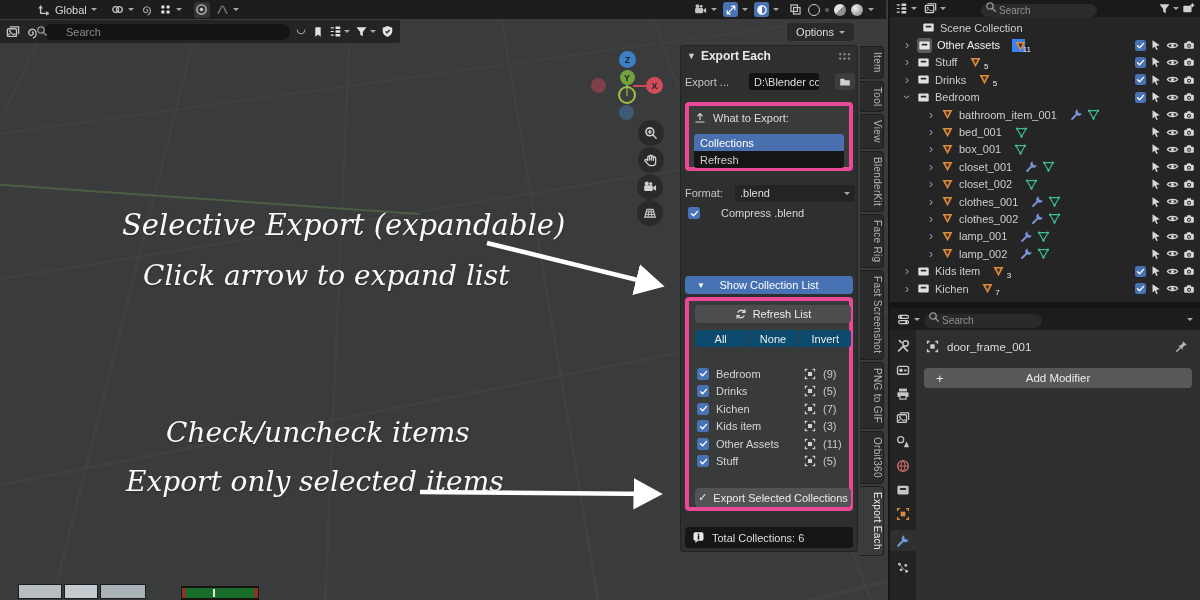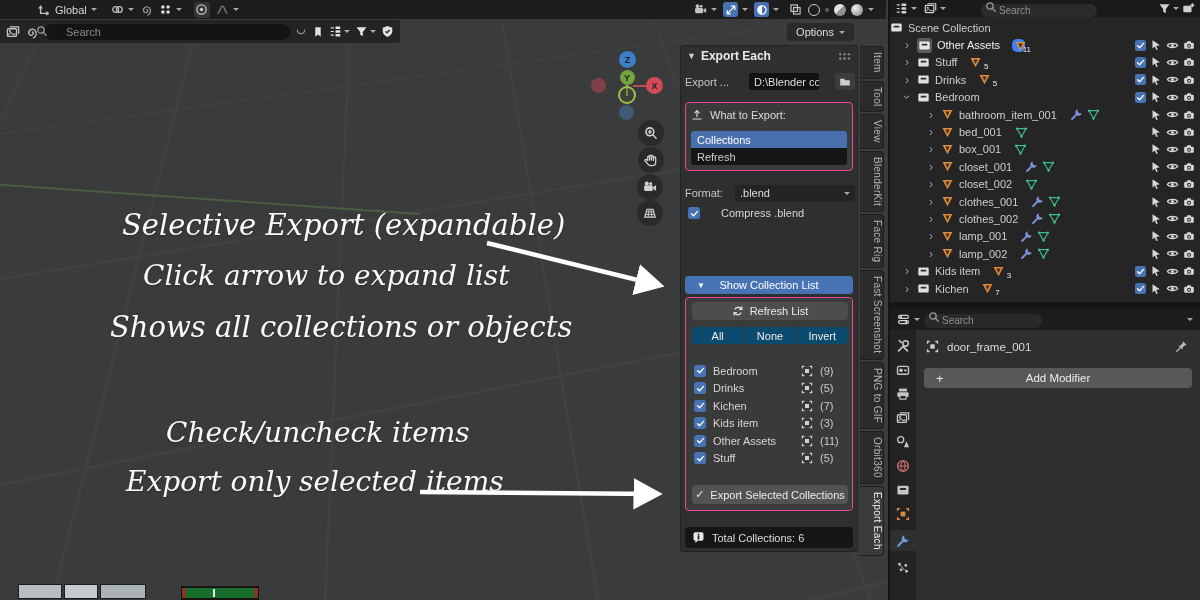--- a/index.html
+++ b/index.html
@@ -54,21 +54,21 @@
 
 .frag{position:absolute;border:1px solid #1c1c1c}
 
 
 .npanel{position:absolute;left:680px;top:45px;width:178px;height:507px;background:#2e2f2f;border:1px solid #232323;border-radius:3px}
 .np{position:absolute;font-size:11px;color:#cfcfcf}
 .ptitle{font-size:12px;color:#eaeaea;font-weight:bold}
 .dots{width:13px;height:8px;background-image:radial-gradient(circle,#8e8e8e 1px,transparent 1.3px);background-size:4.4px 4.4px}
 .field{background:#121212;border-radius:3px;color:#dedede;font-size:11px;display:flex;align-items:center;padding:0 5px;overflow:hidden;white-space:nowrap}
 .minibtn{background:#3d3d3e;border-radius:3px;display:flex;align-items:center;justify-content:center;color:#cfcfcf}
-.subbox{position:absolute;background:#393a3a;border-radius:4px;border:1px solid #ec4899}
+.subbox{position:absolute;background:#393a3a;border-radius:4px;border:4px solid #ec4899}
 .wellist{background:#161616;border-radius:3px;overflow:hidden;margin-top:8px}
 .welrow{height:17px;display:flex;align-items:center;padding:0 6px;font-size:11px;color:#cfcfcf}
 .welrow.sel{background:#4a6fae;color:#fff}
 .btn{background:#565758;border-radius:4px;display:flex;align-items:center;justify-content:center;color:#ececec;font-size:11px;gap:6px}
 .btnblue{background:#4772b3;color:#fff}
 .seg{display:flex;gap:1px}
 .seg .sg{flex:1;background:#0c4a6e;color:#ececec;font-size:11px;display:flex;align-items:center;justify-content:center;height:17px}
 .seg .sg:first-child{border-radius:3px 0 0 3px}
 .seg .sg:last-child{border-radius:0 3px 3px 0}
 .cb{width:12px;height:12px;background:#4772b3;border-radius:2.5px;display:flex;align-items:center;justify-content:center;color:#fff;flex:0 0 auto}
@@ -87,21 +87,21 @@
 .outliner{position:absolute;left:890px;top:0;width:310px;height:302px;background:#252526;overflow:hidden}
 .ohdr{height:17px;background:#1a1a1b;display:flex;align-items:center;gap:3px;padding:0 5px}
 .osearch{width:116px;height:13px;background:#2b2b2c;border:0;border-radius:7px;font-size:10px;color:#ddd;padding:0 5px 0 18px;outline:none}
 .osearch::placeholder{color:#909090}
 .orow{display:flex;align-items:center;height:17.4px;font-size:11px;color:#cdcdcd;gap:5px;padding-right:5px}
 .exp{width:10px;color:#9a9a9a;font-size:12px;line-height:10px;text-align:center;flex:0 0 auto}
 .exp.open{transform:rotate(90deg)}
 .olabel{white-space:nowrap}
 .badge{position:relative;width:13px;height:13px;margin-left:7px;flex:0 0 auto}
 .badge .sub{position:absolute;right:-6px;bottom:-2px;font-size:8px;color:#eee}
-.badgepill{background:#3b82f6;border-radius:5px;padding:1px 6px 1px 2px}
+.badgepill{background:#3b82f6;border-radius:0;padding:1px 6px 1px 2px}
 .mods{display:flex;gap:4px;margin-left:8px}
 .rt{margin-left:auto;display:flex;align-items:center;gap:4px}
 .rt .cb{width:11px;height:11px}
 .hlico{background:#5a5a5a;border-radius:3px;padding:1px}
 
 
 .props{position:absolute;left:890px;top:308px;width:310px;height:292px;background:#2e2f30}
 .phdr{position:absolute;left:0;top:0;width:310px;height:22px;background:#1c1c1d;display:flex;align-items:center;padding:0 7px;gap:4px}
 .psearch{position:absolute;left:100px;width:118px;height:14px;background:#29292a;border:0;border-radius:7px;font-size:10px;color:#ddd;padding:0 5px 0 18px;outline:none}
 .psearch::placeholder{color:#909090}
@@ -463,21 +463,20 @@
         </svg>
       </div>
     <div class="navbtn" style="left:637px;top:200px">
         <svg class="i14">
           <use href="#s-gridfloor"></use>
         </svg>
       </div>
 
     <div class="anno" style="left:122px;top:208px;font-size:29px">Selective Export (expandable)</div>
     <div class="anno" style="left:143px;top:259px;font-size:28px">Click arrow to expand list</div>
-    <div class="anno" style="left:110px;top:310px;font-size:29px">Shows all collections or objects</div>
     <div class="anno" style="left:166px;top:416px;font-size:28px">Check/uncheck items</div>
     <div class="anno" style="left:126px;top:465px;font-size:28px">Export only selected items</div>
     <svg class="arrowsvg">
       <defs>
           <marker id="ah" markerWidth="7" markerHeight="7" refX="5" refY="3.5" orient="auto">
             <path d="M0,0 L6.5,3.5 L0,7 Z" fill="#fff"></path>
           </marker>
         </defs>
       <line x1="487" y1="243" x2="658" y2="285" stroke="#fff" stroke-width="4.5" marker-end="url(#ah)"></line>
       <line x1="420" y1="492" x2="656" y2="494" stroke="#fff" stroke-width="4.5" marker-end="url(#ah)"></line>
@@ -672,21 +671,21 @@
           </svg>
         <span class="crt"></span>
       </span>
       <svg class="i13" style="color:#d0d0d0">
           <use href="#s-addcol"></use>
         </svg>
     </div>
 
     <div style="padding-top:2px">
 
-      <div class="orow" style="padding-left:0">
+      <div class="orow" style="padding-left:32px">
         <svg class="i13" style="color:#e0e0e0">
             <use href="#s-colbox"></use>
           </svg>
         <span class="olabel">Scene Collection</span>
       </div>
 
       <div class="orow" style="padding-left:12px">
         <span class="exp">›</span>
         <span class="hlico">
             <svg class="i13" style="color:#e6e6e6;display:block">

